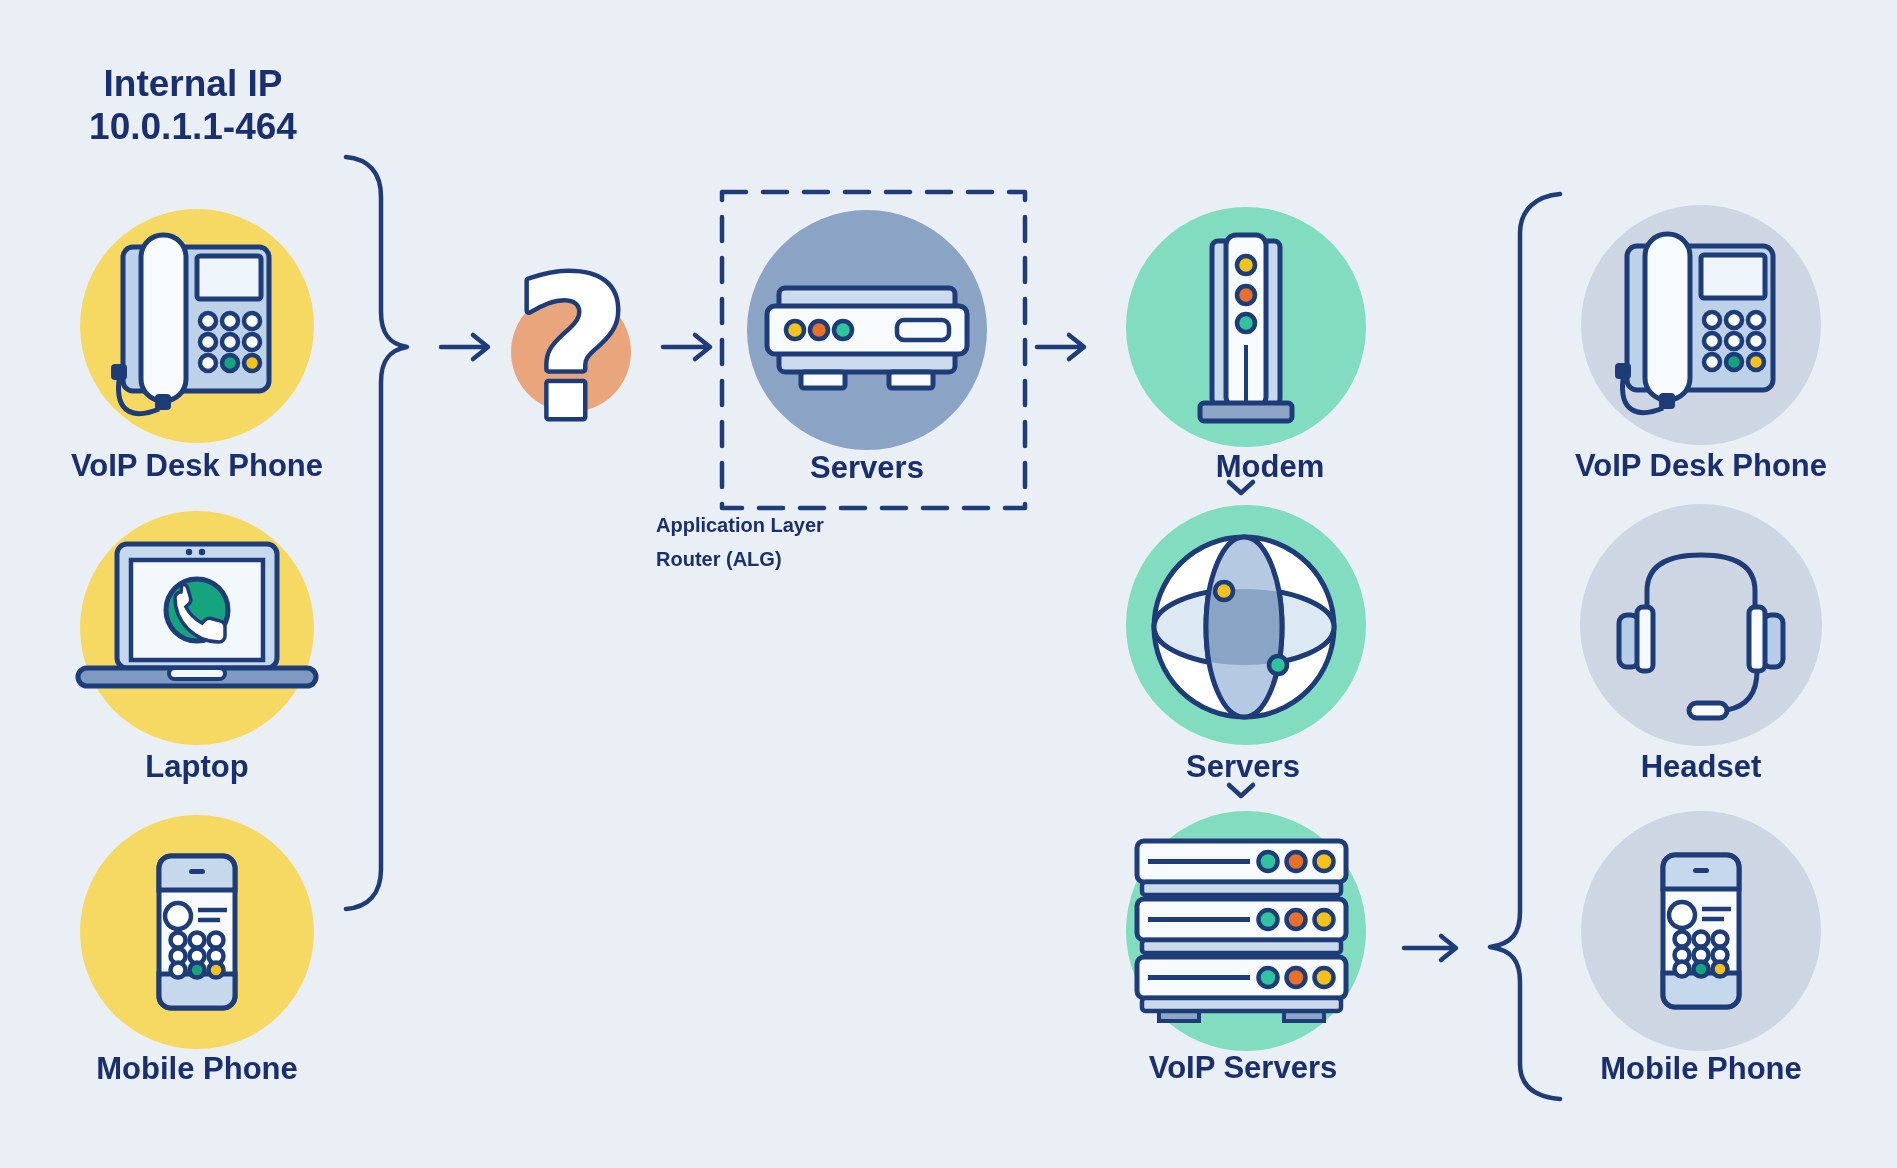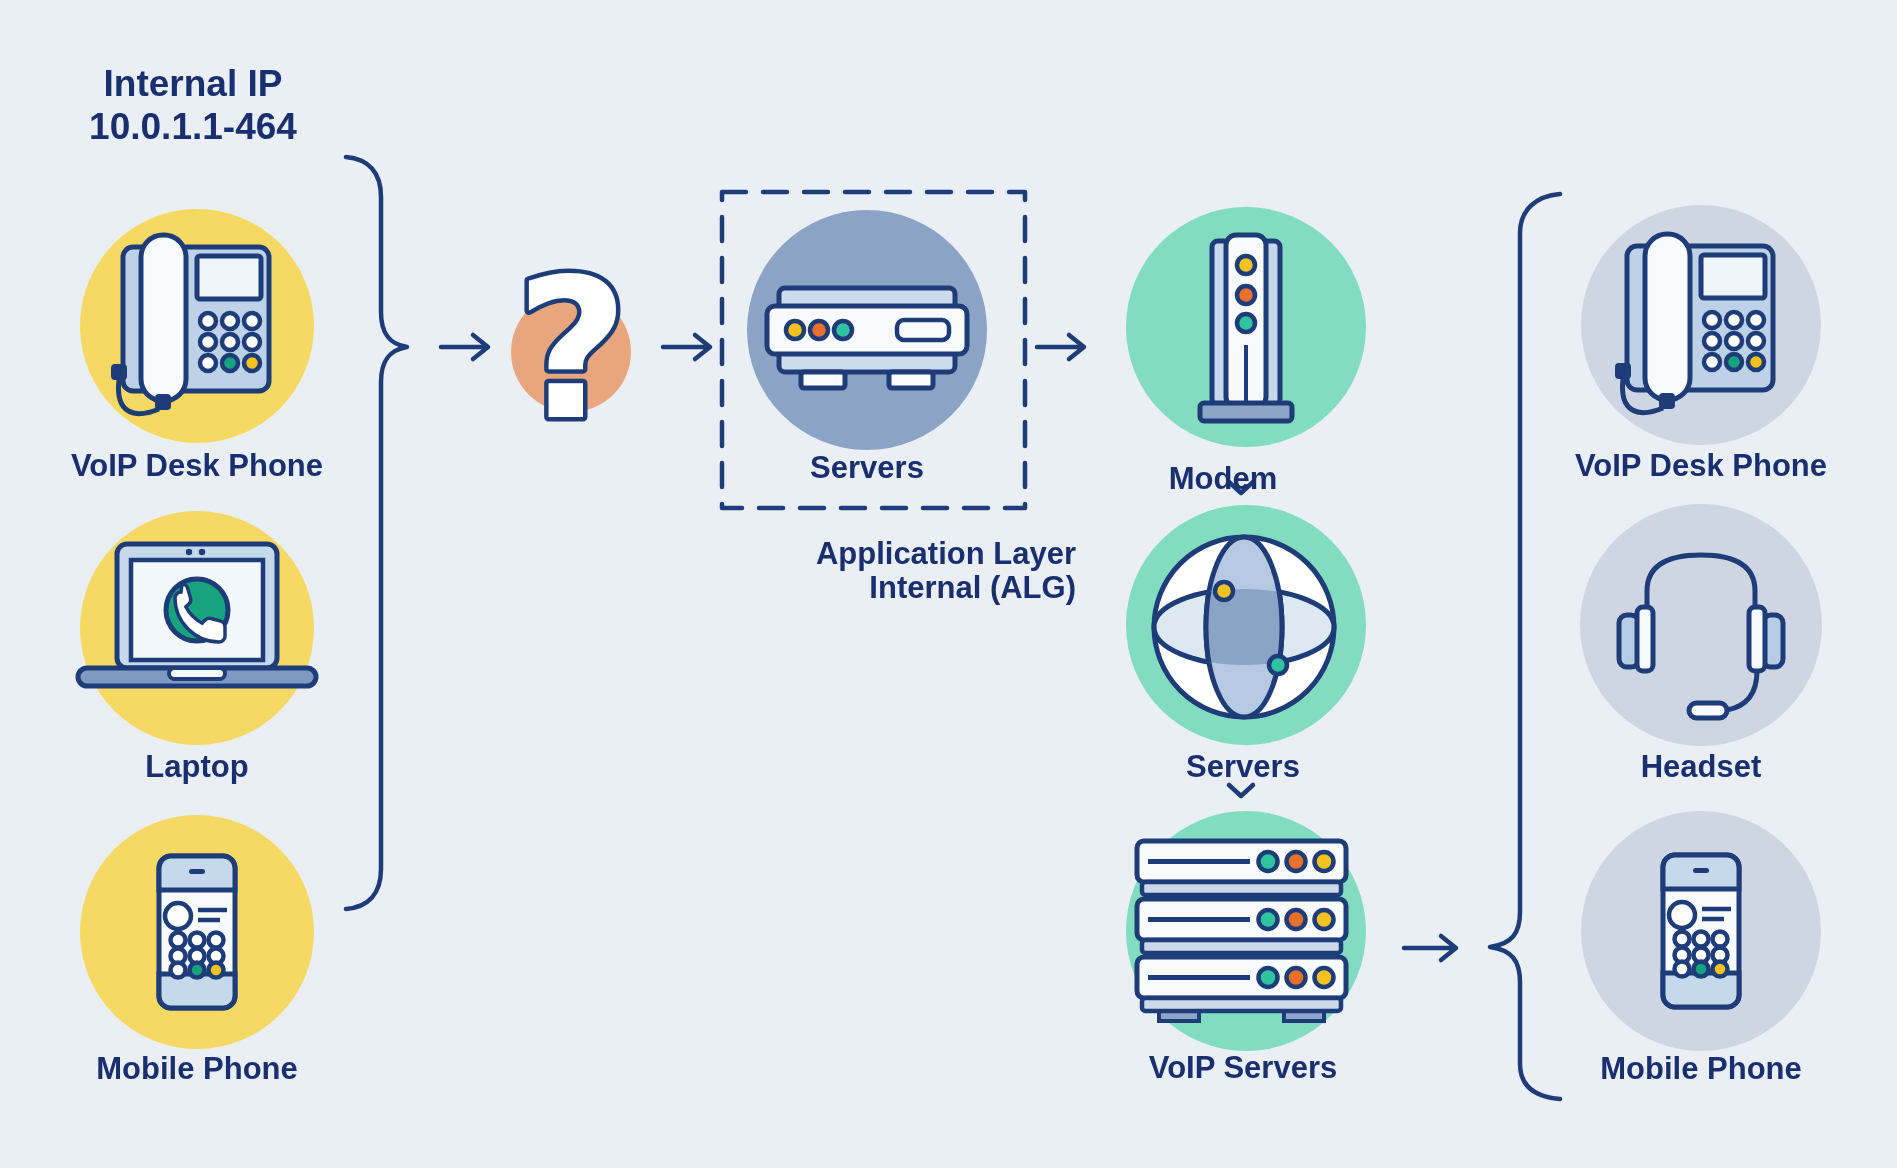--- a/index.html
+++ b/index.html
@@ -13,22 +13,22 @@
     text-align:center; font-size:37px; font-weight:700;
     color:#1a2f6e; line-height:43px; letter-spacing:0px;
   }
   .node{ position:absolute; width:240px; height:240px; }
   .node svg{ overflow:visible; display:block; }
   .node-label{
     position:absolute; width:400px; text-align:center;
     font-size:31px; font-weight:700; color:#1a2f6e; line-height:34px;
   }
   .caption{
-    position:absolute; left:656px; top:537px; width:420px;
-    text-align:right; font-size:31px; font-weight:700;
+    position:absolute; left:656px; top:508px; width:420px;
+    text-align:left; font-size:20px; font-weight:700;
     color:#1a2f6e; line-height:34px;
   }
   #connectors{ position:absolute; left:0; top:0; pointer-events:none; }
   .stroke{ stroke:#1e3c78; fill:none; stroke-width:4.5;
            stroke-linecap:round; stroke-linejoin:round; }
 </style>
 </head>
 <body>
 
 <div id="stage">
@@ -147,41 +147,41 @@
         </g>
         <rect x="54" y="162" width="44" height="16" rx="3" fill="#f7fbfe"></rect>
         <rect x="142" y="162" width="44" height="16" rx="3" fill="#f7fbfe"></rect>
       </g>
     </svg>
   </div>
   <div class="node-label" style="left:667px; top:451px;">Servers</div>
 
   <div class="caption">
     <div>Application Layer</div>
-    <div>Internal (ALG)</div>
+    <div>Router (ALG)</div>
   </div>
 
   <div class="node" style="left:1126px; top:207px;">
     <svg width="240" height="240" viewBox="0 0 240 240">
       <circle cx="120" cy="120" r="120" fill="#82dcc0"></circle>
       <g stroke="#1e3c78" stroke-width="5">
         <rect x="86" y="34" width="18" height="164" rx="6" fill="#c5d8ec"></rect>
         <rect x="136" y="34" width="18" height="164" rx="6" fill="#c5d8ec"></rect>
         <rect x="100" y="28" width="40" height="172" rx="10" fill="#f7fbfe"></rect>
         <g stroke-width="4.5">
           <circle cx="120" cy="58" r="9" fill="#f4c21b"></circle>
           <circle cx="120" cy="88" r="9" fill="#e8702a"></circle>
           <circle cx="120" cy="116" r="9" fill="#2fc3a0"></circle>
         </g>
         <path d="M 120 138 V 194" stroke-width="4"></path>
         <rect x="74" y="196" width="92" height="18" rx="4" fill="#8da5c6"></rect>
       </g>
     </svg>
   </div>
-  <div class="node-label" style="left:1023px; top:450px;margin-top:12px;">Modem</div>
+  <div class="node-label" style="left:1070px; top:450px;">Modem</div>
 
   <div class="node" style="left:1126px; top:505px;">
     <svg width="240" height="240" viewBox="0 0 240 240">
       <defs>
         <clipPath id="globe-band">
           <ellipse cx="118" cy="122" rx="90" ry="38"></ellipse>
         </clipPath>
       </defs>
       <circle cx="120" cy="120" r="120" fill="#82dcc0"></circle>
       <g stroke="#1e3c78" stroke-width="5">

